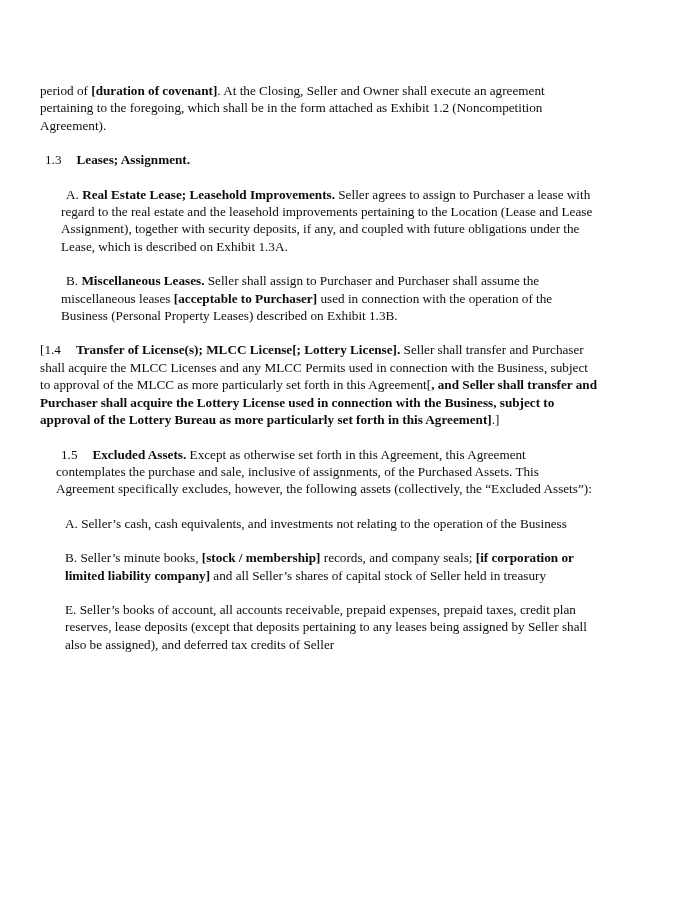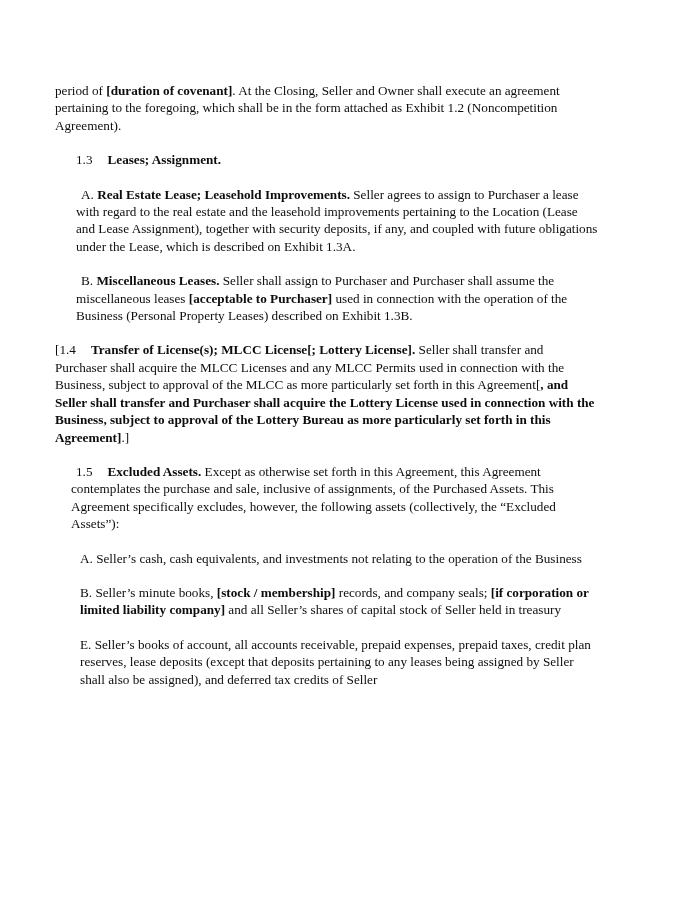--- a/index.html
+++ b/index.html
@@ -14,42 +14,42 @@
     color: #0d0d0d;
     -webkit-font-smoothing: antialiased;
   }
 
   .page {
     position: relative;
     width: 695px;
     height: 774px;
     background: #ffffff;
     box-sizing: border-box;
-    padding: 82px 97px 0 55px;
+    padding: 82px 97px 0 40px;
   }
 
   .doc-body {
     font-size: 13.2px;
     line-height: 17.4px;
     text-align: left;
   }
 
   
   p {
     margin: 0 0 17px 0;
   }
 
   
   .p-body {
     margin-left: 0;
   }
 
   
   .p-section-head {
-    margin-left: 16px;
+    margin-left: 0;
     text-indent: 5px;
     margin-bottom: 17px;
   }
 
   
   .p-section {
     margin-left: 16px;
     text-indent: 5px;
   }
 

